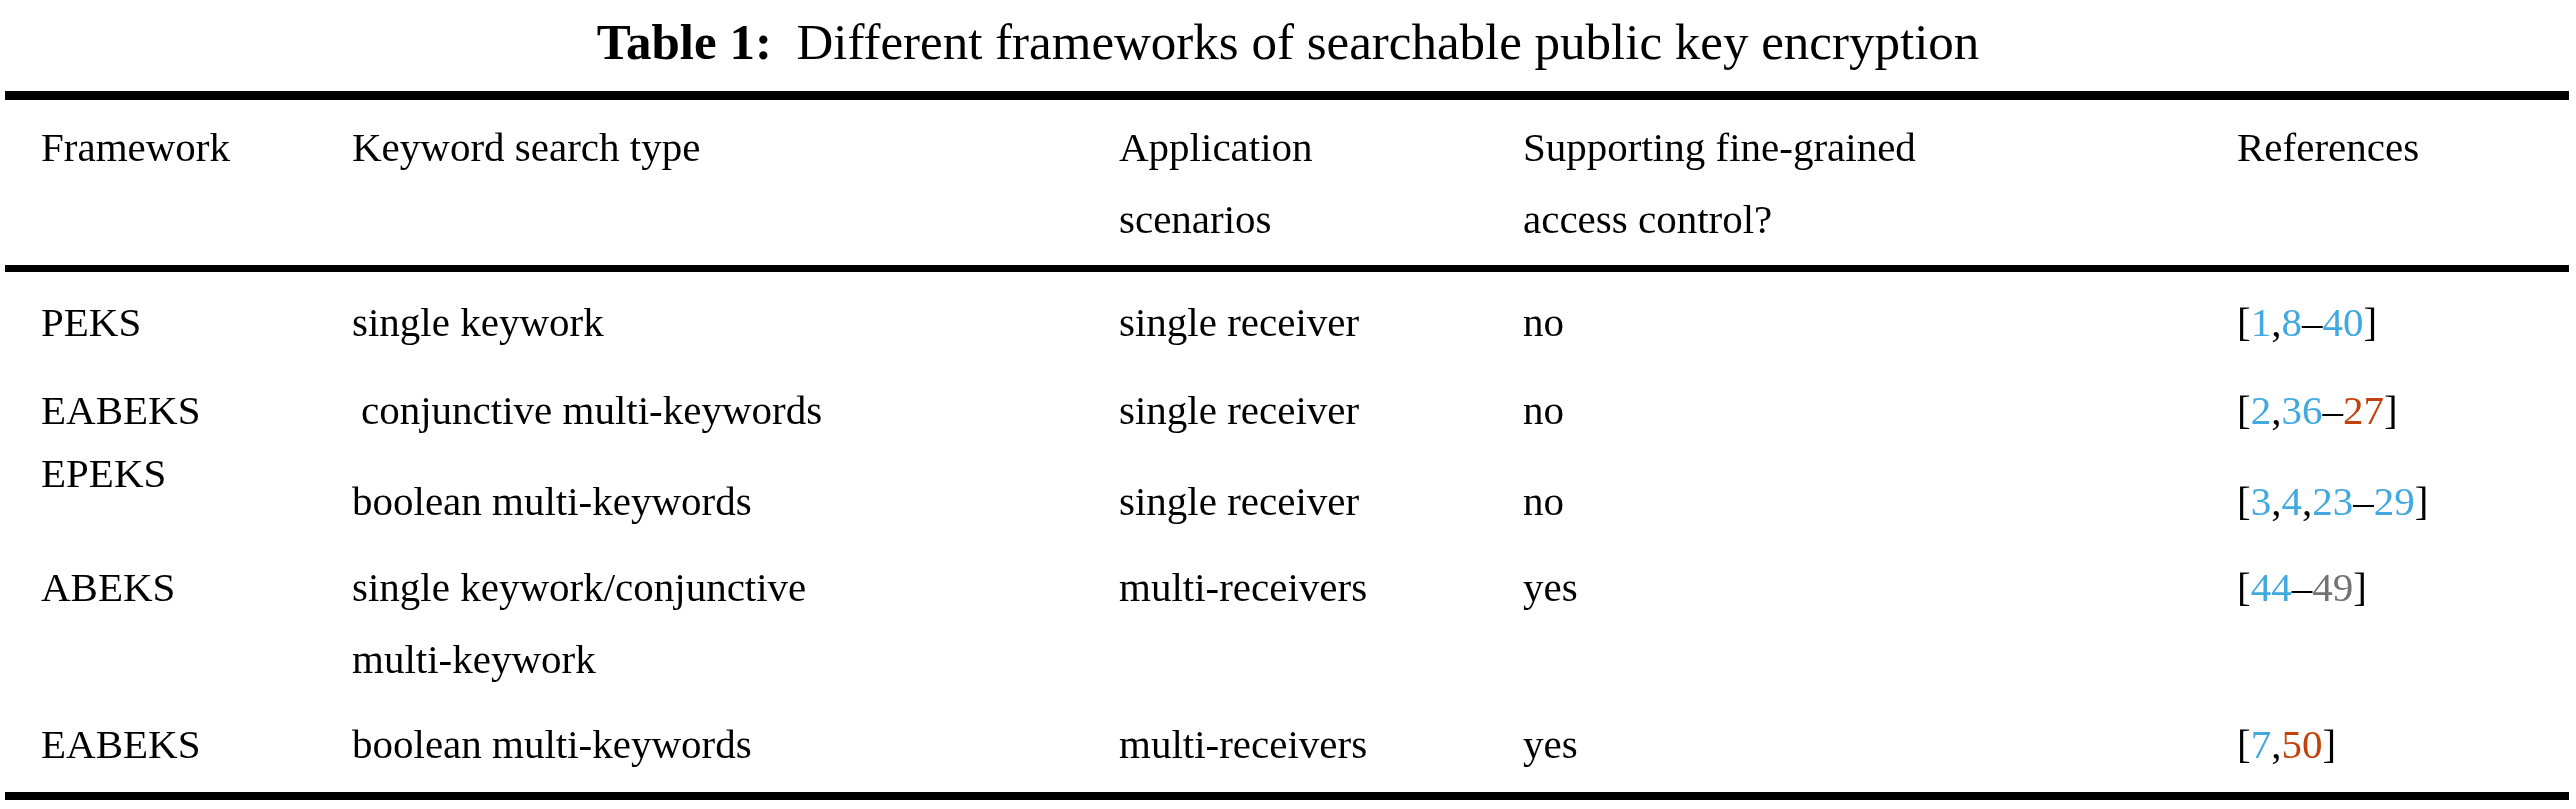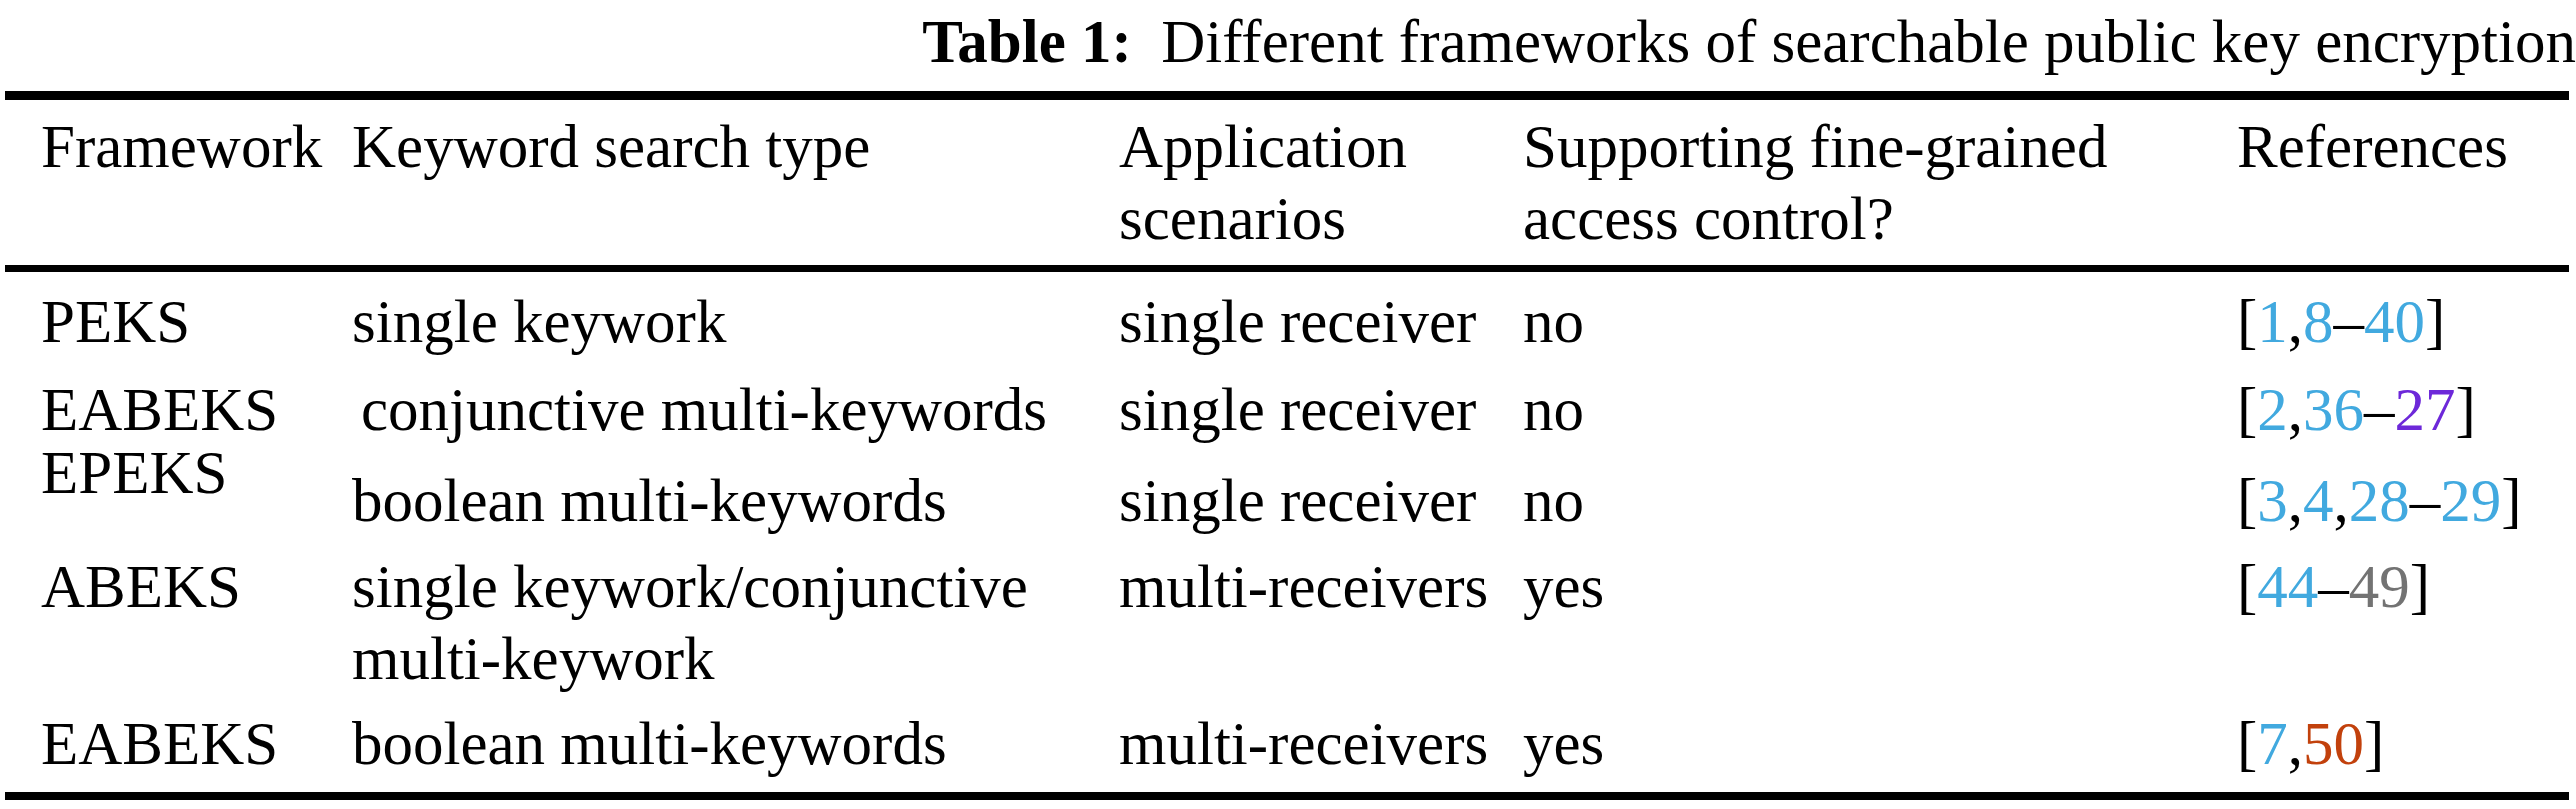--- a/index.html
+++ b/index.html
@@ -9,38 +9,38 @@
     height:809px;
     background:#ffffff;
     overflow:hidden;
     font-family:"Liberation Serif", serif;
     color:#000000;
   }
   .caption{
     position:absolute;
     left:0; top:4px;
     width:100%;
-    text-align:right;
-    font-size:61px;
+    text-align:center;
+    font-size:51px;
     line-height:76px;
     white-space:nowrap;
   }
   .caption .cap-label{ font-weight:bold; margin-right:0.48em; }
   .rule{
     position:absolute;
     left:5.3px;
     width:2564px;
     background:#000000;
   }
   .rule-top{ top:91px; height:8.6px; }
   .rule-head{ top:265px; height:7.2px; }
   .rule-bottom{ top:792px; height:8px; }
   .cell{
     position:absolute;
-    font-size:61px;
+    font-size:41px;
     line-height:72px;
     white-space:pre-line;
   }
   .c1{ left:41px; }
   .c2{ left:352px; }
   .c3{ left:1119px; }
   .c4{ left:1523px; }
   .c5{ left:2237px; }
   .head{ top:111px; }
   .refs{ white-space:nowrap; }
@@ -74,28 +74,28 @@
         <div class="cell c2" style="top: 286px;">single keywork</div>
         <div class="cell c3" style="top: 286px;">single receiver</div>
         <div class="cell c4" style="top: 286px;">no</div>
         <div class="cell c5 refs" style="top: 286px;"><span>[</span><span style="color: rgb(65, 169, 223);">1</span><span>,</span><span style="color: rgb(65, 169, 223);">8</span><span>–</span><span style="color: rgb(65, 169, 223);">40</span><span>]</span></div>
       </div>
       <div>
         <div class="cell c1" style="top: 374px;">EABEKS</div>
         <div class="cell c2" style="top: 374px; margin-left: 9px;">conjunctive multi-keywords</div>
         <div class="cell c3" style="top: 374px;">single receiver</div>
         <div class="cell c4" style="top: 374px;">no</div>
-        <div class="cell c5 refs" style="top: 374px;"><span>[</span><span style="color: rgb(65, 169, 223);">2</span><span>,</span><span style="color: rgb(65, 169, 223);">36</span><span>–</span><span style="color: #6d28d9;">27</span><span>]</span></div>
+        <div class="cell c5 refs" style="top: 374px;"><span>[</span><span style="color: rgb(65, 169, 223);">2</span><span>,</span><span style="color: rgb(65, 169, 223);">36</span><span>–</span><span style="color: #c2410c;">27</span><span>]</span></div>
       </div>
       <div>
         <div class="cell c1" style="top: 437px;">EPEKS</div>
         <div class="cell c2" style="top: 465px;">boolean multi-keywords</div>
         <div class="cell c3" style="top: 465px;">single receiver</div>
         <div class="cell c4" style="top: 465px;">no</div>
-        <div class="cell c5 refs" style="top: 465px;"><span>[</span><span style="color: rgb(65, 169, 223);">3</span><span>,</span><span style="color: rgb(65, 169, 223);">4</span><span>,</span><span style="color: rgb(65, 169, 223);">28</span><span>–</span><span style="color: rgb(65, 169, 223);">29</span><span>]</span></div>
+        <div class="cell c5 refs" style="top: 465px;"><span>[</span><span style="color: rgb(65, 169, 223);">3</span><span>,</span><span style="color: rgb(65, 169, 223);">4</span><span>,</span><span style="color: rgb(65, 169, 223);">23</span><span>–</span><span style="color: rgb(65, 169, 223);">29</span><span>]</span></div>
       </div>
       <div>
         <div class="cell c1" style="top: 551px;">ABEKS</div>
         <div class="cell c2" style="top: 551px;">single keywork/conjunctive
 multi-keywork</div>
         <div class="cell c3" style="top: 551px;">multi-receivers</div>
         <div class="cell c4" style="top: 551px;">yes</div>
         <div class="cell c5 refs" style="top: 551px;"><span>[</span><span style="color: rgb(65, 169, 223);">44</span><span>–</span><span style="color: #737373;">49</span><span>]</span></div>
       </div>
       <div>

